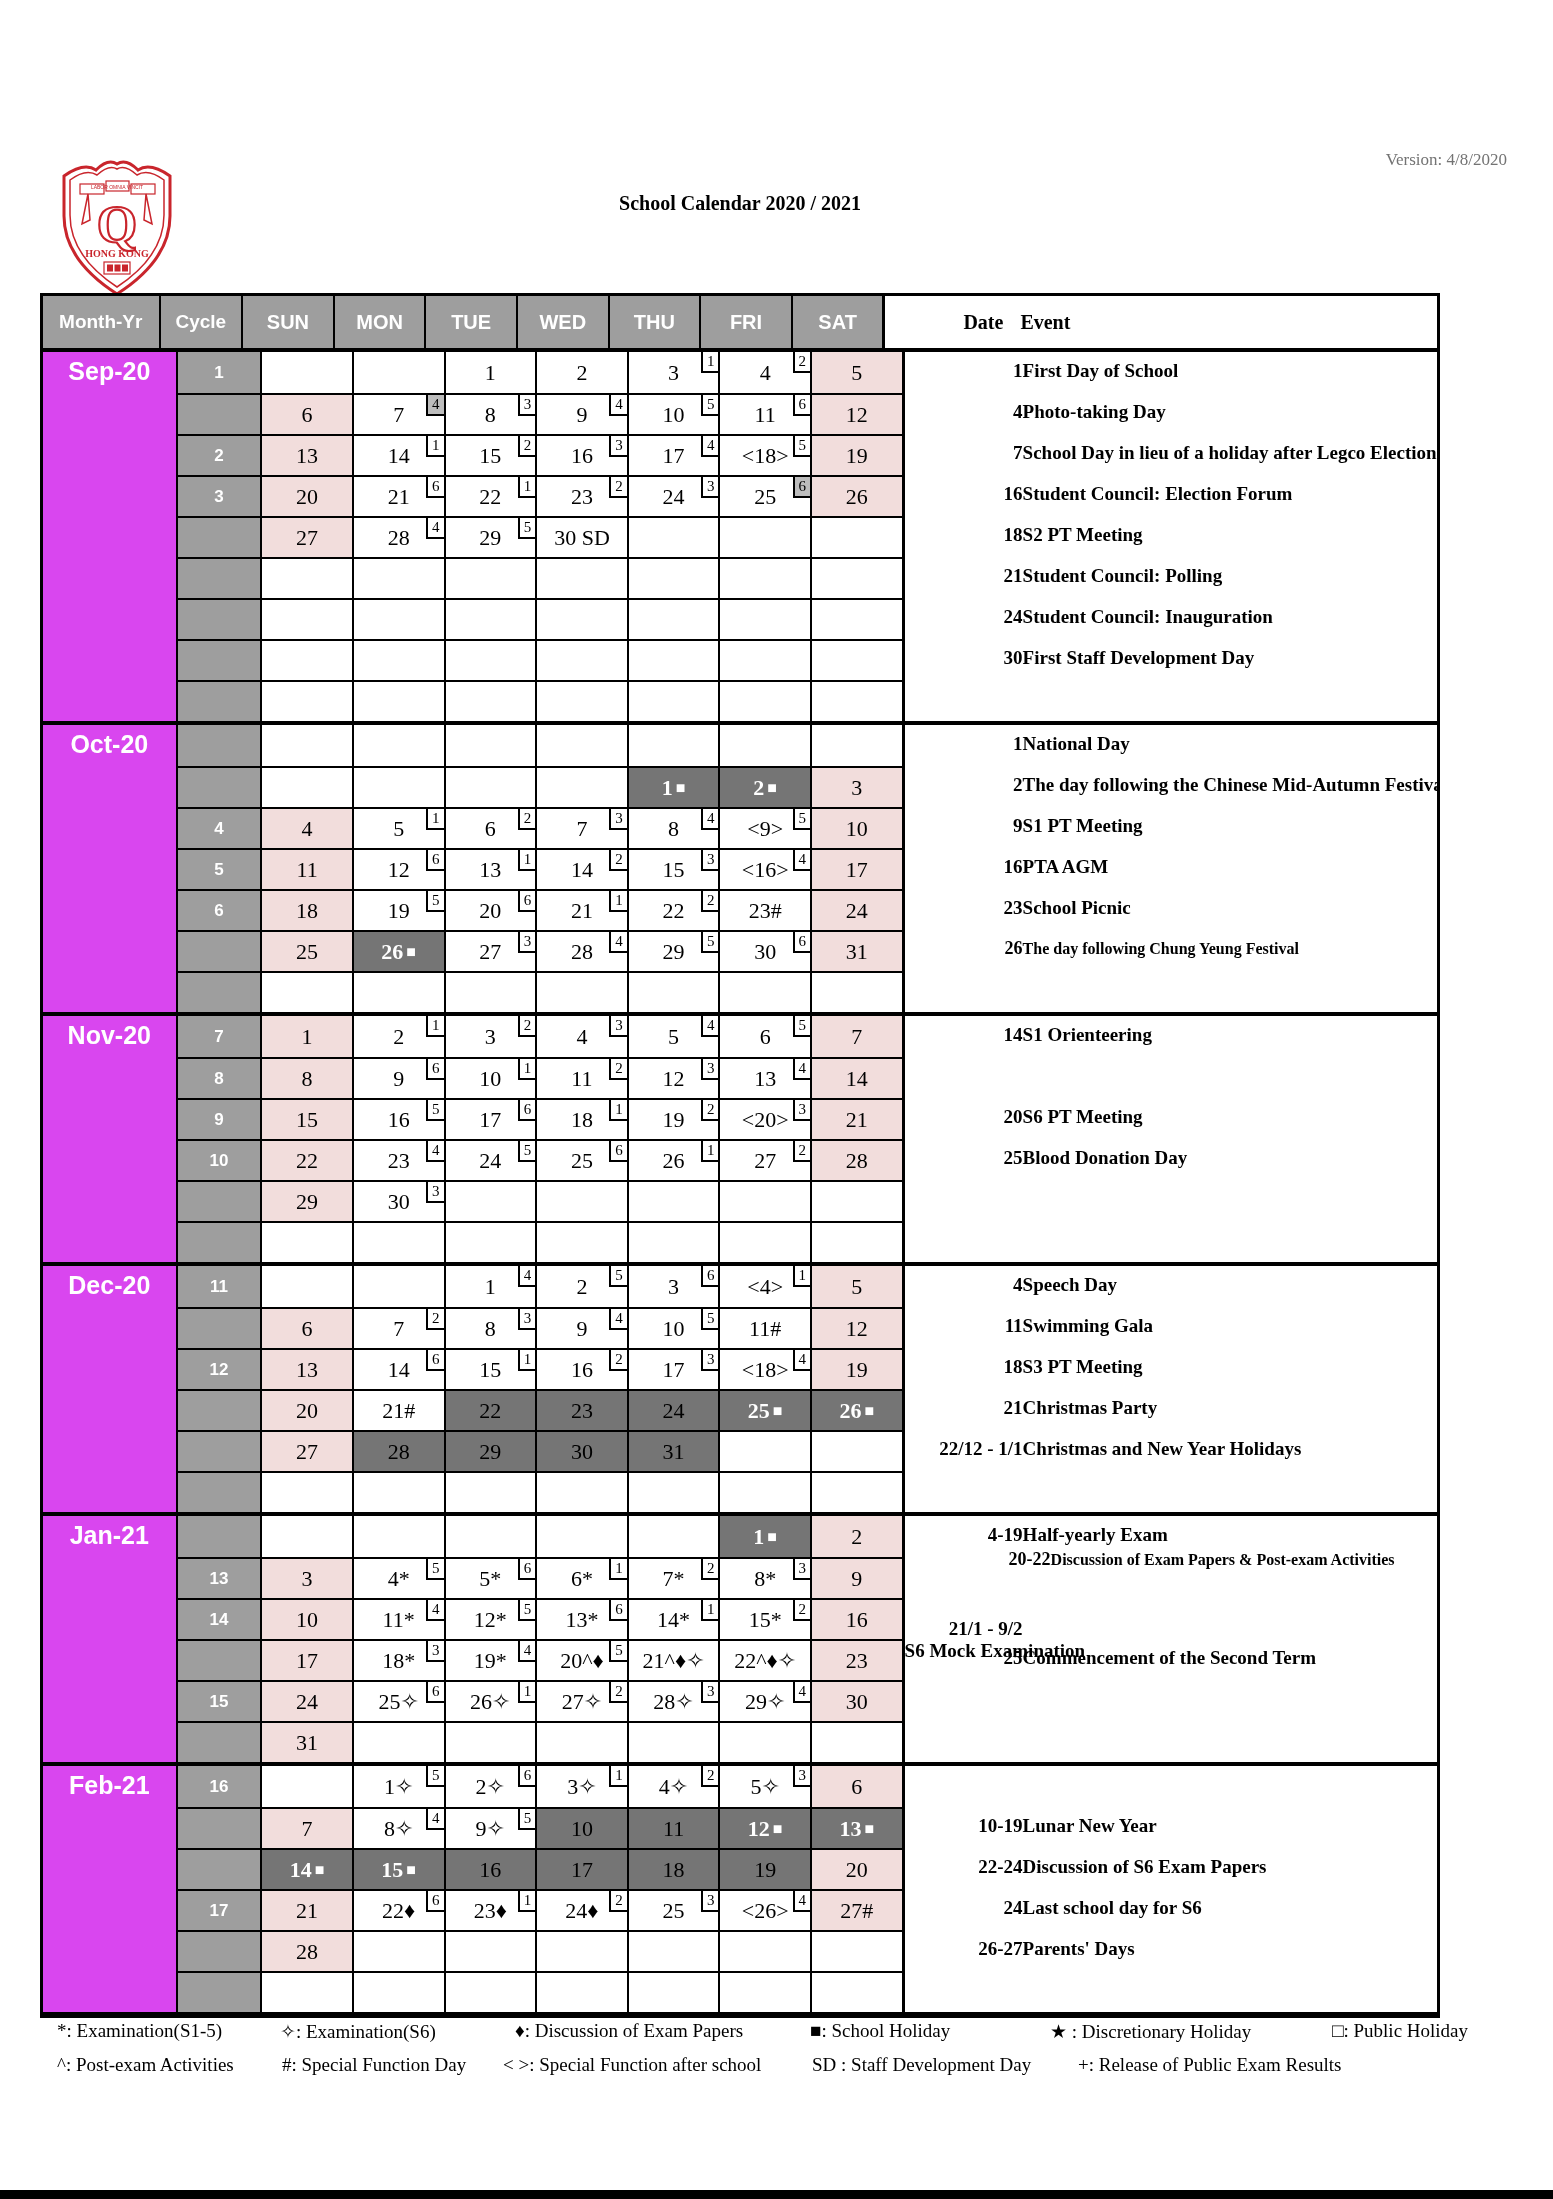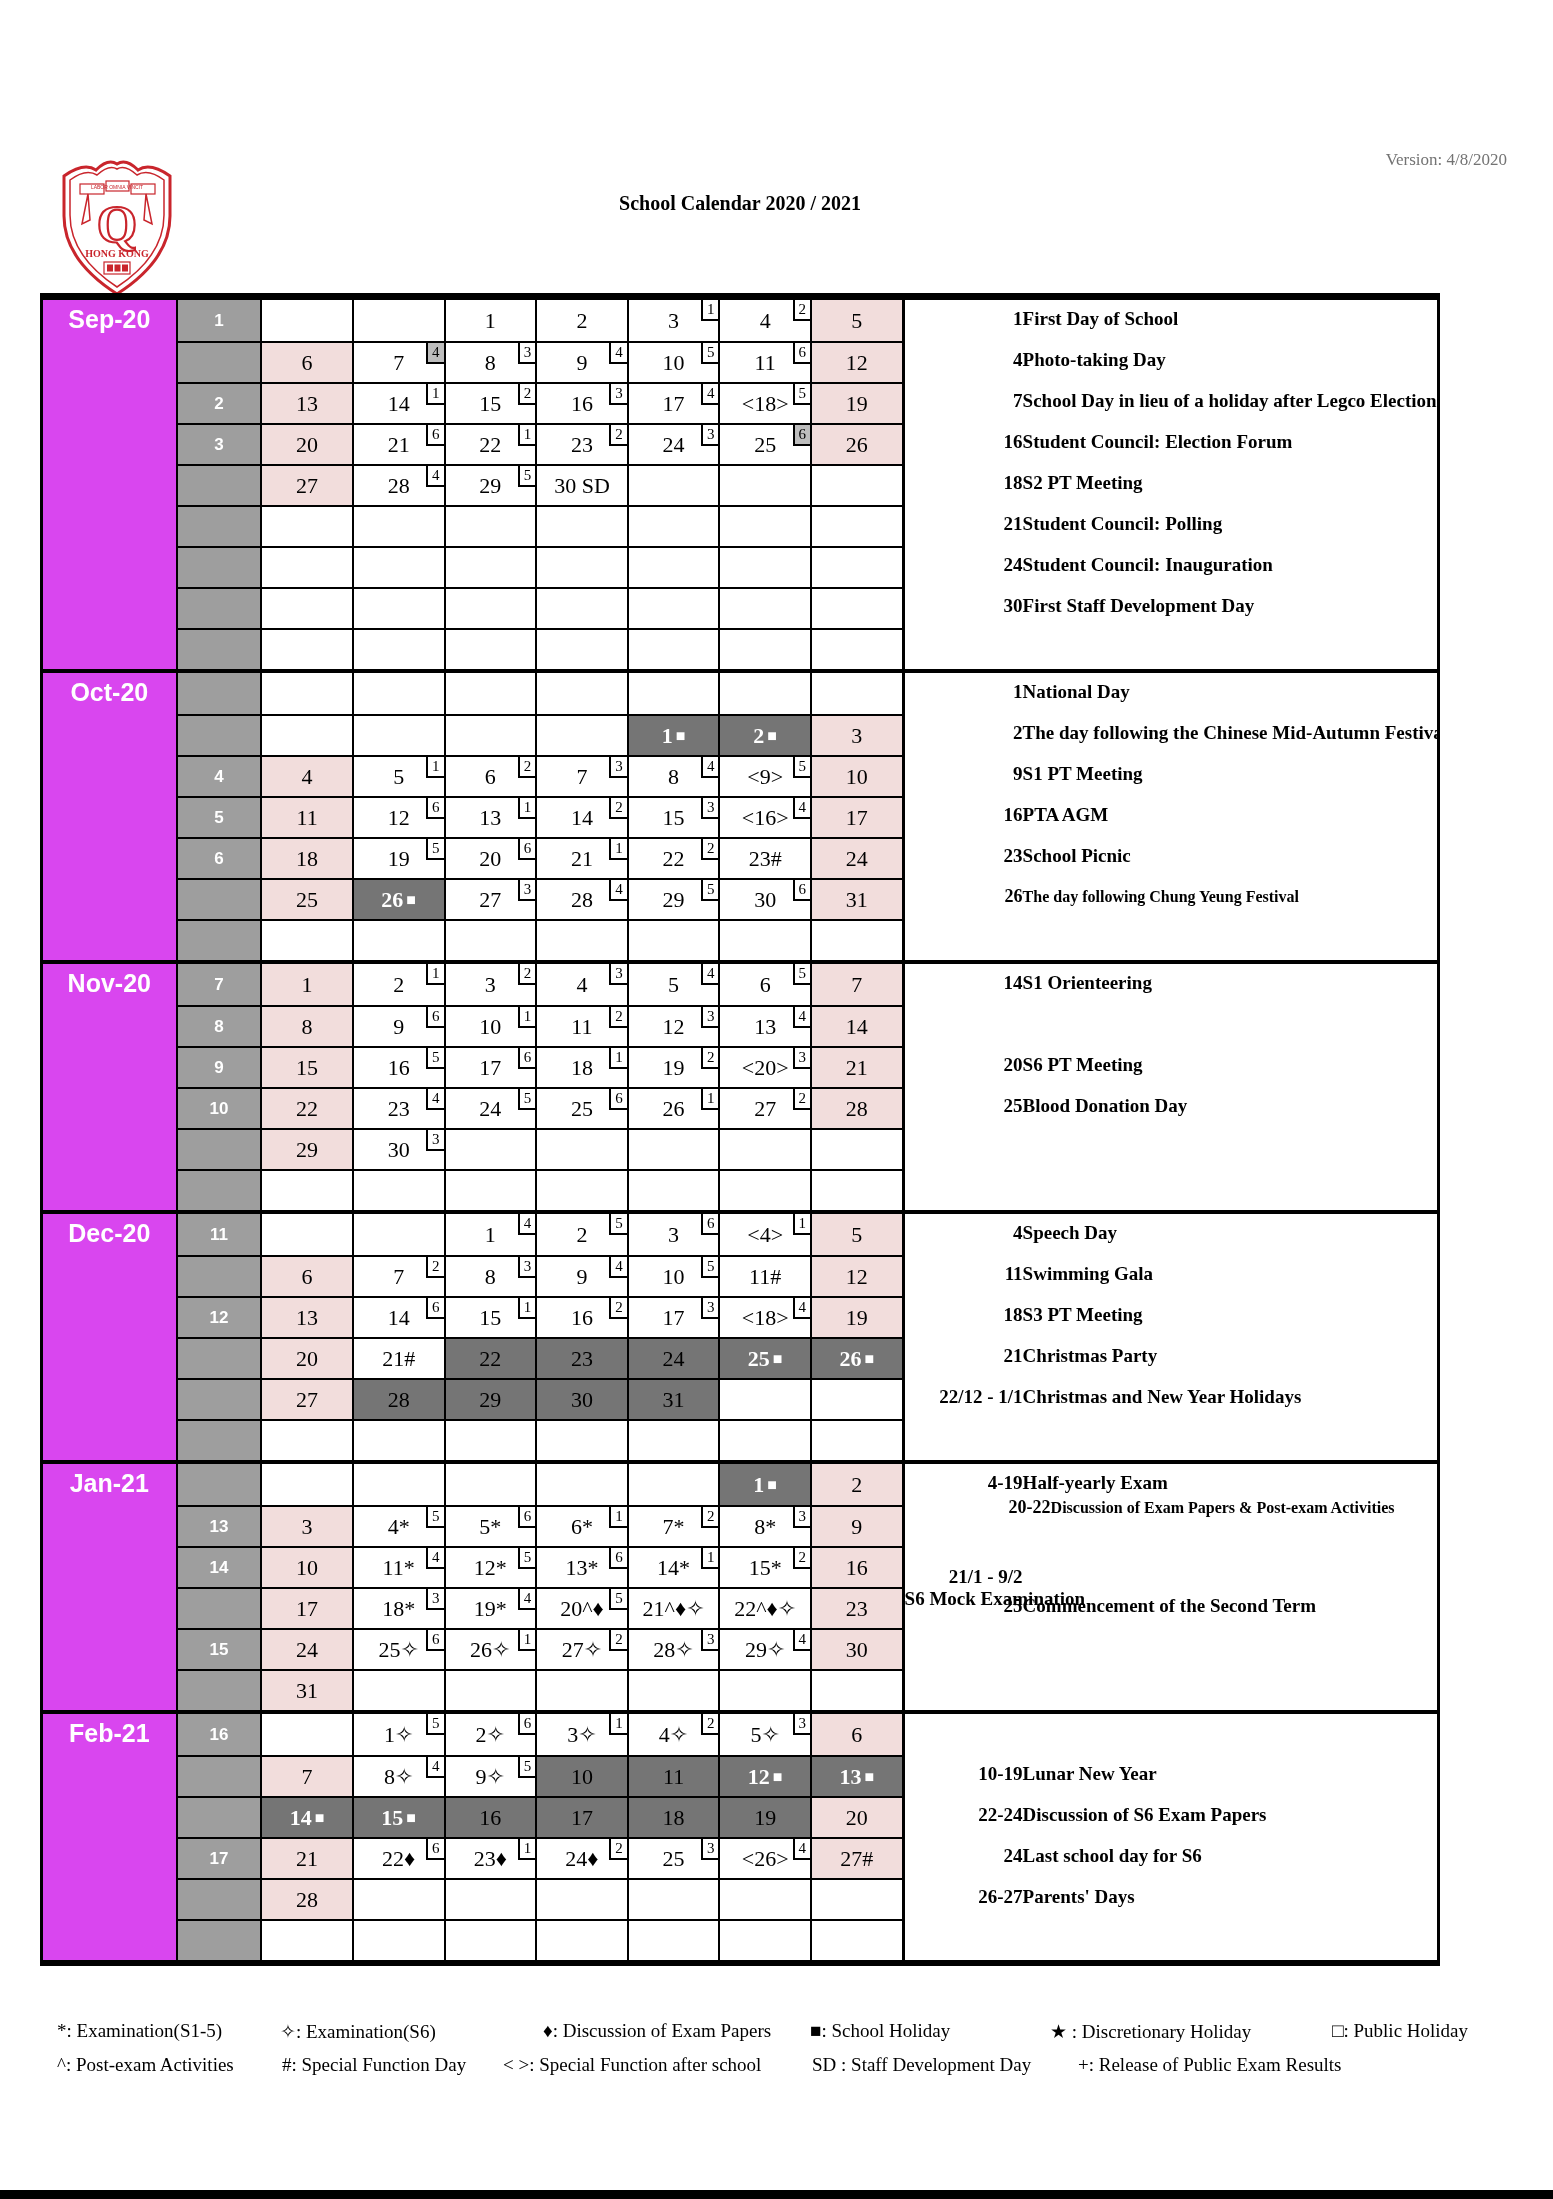--- a/index.html
+++ b/index.html
@@ -72,20 +72,35 @@
   <rect x="51" y="110.5" width="6" height="7" fill="#c9252c"></rect>
   <rect x="58.5" y="110.5" width="6" height="7" fill="#c9252c"></rect>
   <rect x="66" y="110.5" width="6" height="7" fill="#c9252c"></rect>
 </svg>
 
 <div class="abs" id="titlewrap">
   <div id="page-subtitle">School Calendar 2020 / 2021</div>
 </div>
 
 <div class="abs" id="cal">
+    <div class="hrow">
+      <div class="hcell mw">Month-Yr</div>
+      <div class="hcell cw">Cycle</div>
+      <div class="hcell dw">SUN</div>
+      <div class="hcell dw">MON</div>
+      <div class="hcell dw">TUE</div>
+      <div class="hcell dw">WED</div>
+      <div class="hcell dw">THU</div>
+      <div class="hcell dw">FRI</div>
+      <div class="hcell dw">SAT</div>
+      <div class="ehead">
+        <span class="ed">Date</span>
+        <span class="ee">Event</span>
+      </div>
+    </div>
     <div class="section">
       <div class="mcell">
         <div class="mlabel">Sep-20</div>
       </div>
       <div class="daysblock">
         <div class="row">
           <div class="cc">1</div>
           <div class="dc"></div>
           <div class="dc"></div>
           <div class="dc">
@@ -1124,21 +1139,21 @@
           <span class="evd">26-27</span>
           <span class="evt">Parents' Days</span>
         </div>
       </div>
     </div>
   </div>
 
 <div id="legend">
     <span class="lg" style="left: 57px; top: 6px;">*: Examination(S1-5)</span>
     <span class="lg" style="left: 280px; top: 6px;">✧: Examination(S6)</span>
-    <span class="lg" style="left: 543px; top: 6px;">♦: Discussion of Exam Papers</span>
+    <span class="lg" style="left: 515px; top: 6px;">♦: Discussion of Exam Papers</span>
     <span class="lg" style="left: 810px; top: 6px;">■: School Holiday</span>
     <span class="lg" style="left: 1050px; top: 6px;">★ : Discretionary Holiday</span>
     <span class="lg" style="left: 1332px; top: 6px;">□: Public Holiday</span>
     <span class="lg" style="left: 57px; top: 40px;">^: Post-exam Activities</span>
     <span class="lg" style="left: 282px; top: 40px;">#: Special Function Day</span>
     <span class="lg" style="left: 503px; top: 40px;">&lt; &gt;: Special Function after school</span>
     <span class="lg" style="left: 812px; top: 40px;">SD : Staff Development Day</span>
     <span class="lg" style="left: 1078px; top: 40px;">+: Release of Public Exam Results</span>
   </div>
 

